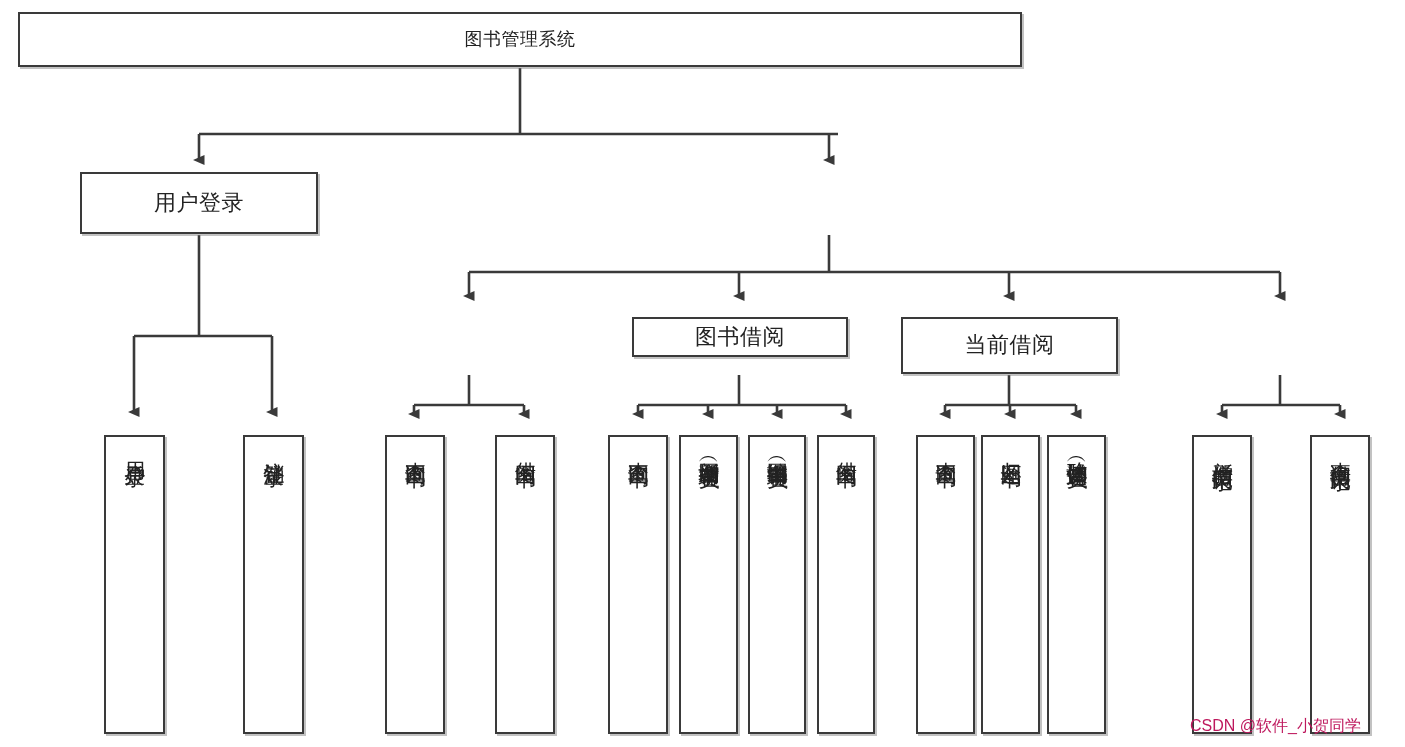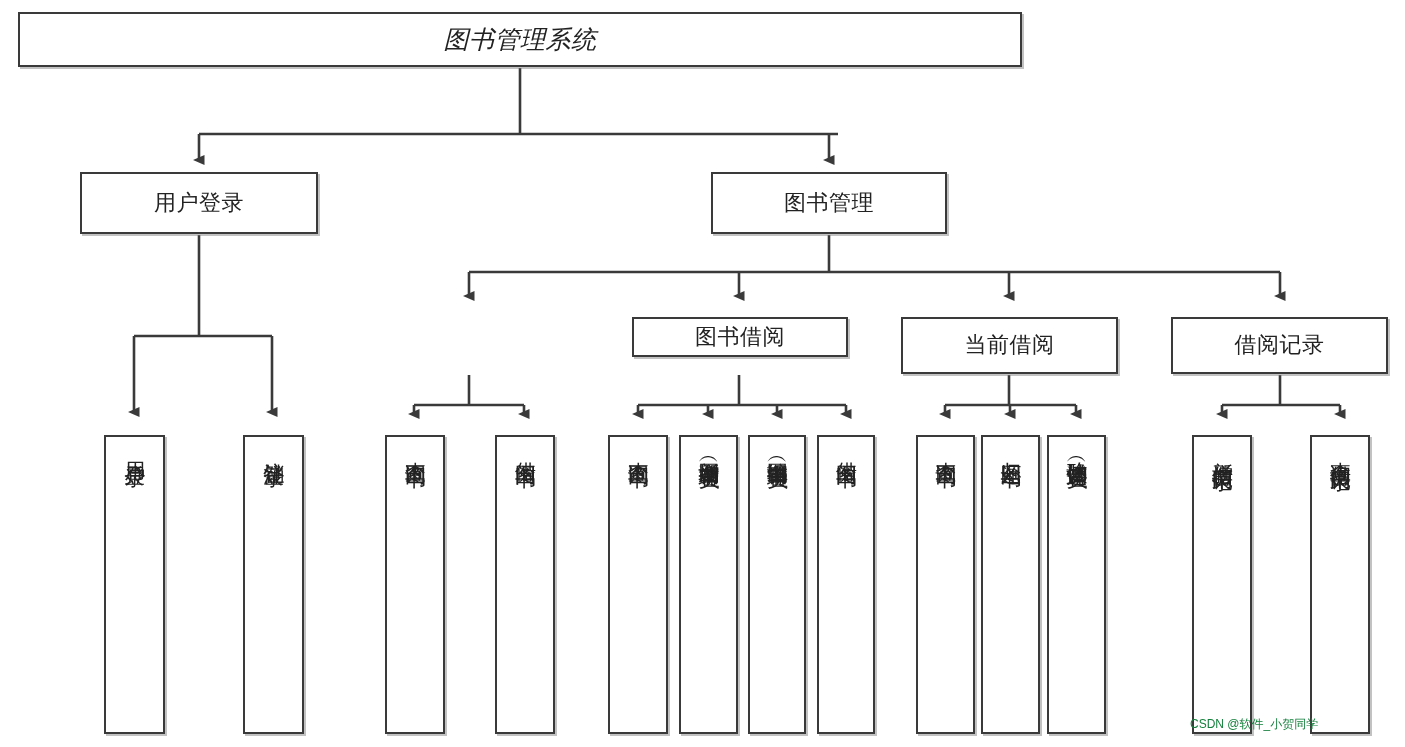--- a/index.html
+++ b/index.html
@@ -42,22 +42,21 @@
     text-align: center;
     letter-spacing: 0.5px;
   }
   
   .node.horiz .label {
     font-size: 22px;
     line-height: 1.1;
     white-space: nowrap;
   }
   .node.root .label {
-    font-size: 25px;
-    font-style: italic;
+    font-size: 18px;
   }
   
   .node.vert {
     align-items: flex-start;
     justify-content: center;
     padding-top: 8px;
   }
   .node.vert .label {
     writing-mode: vertical-rl;
     text-orientation: upright;
@@ -66,22 +65,22 @@
     letter-spacing: 2px;
     white-space: nowrap;
     max-height: 285px;
   }
   .node.vert.tall .label {
     max-height: 292px;
     letter-spacing: 1px;
   }
   .watermark {
     position: absolute;
-    font-size: 12px;
-    color: #15803d;
+    font-size: 16px;
+    color: #be185d;
     white-space: nowrap;
     z-index: 5;
     font-family: "Liberation Sans", "DejaVu Sans", sans-serif;
   }
 </style>
 </head>
 <body>
 
 <div id="canvas">
 
@@ -135,33 +134,27 @@
     </g>
   </svg>
 
   <div class="node horiz root" style="left:18px; top:12px; width:1004px; height:55px;">
     <span class="label">图书管理系统</span>
   </div>
 
   <div class="node horiz" style="left:80px; top:172px; width:238px; height:62px;">
     <span class="label">用户登录</span>
   </div>
-  <div class="node horiz" style="left:711px; top:172px; width:236px; height:62px;">
-    <span class="label">图书管理</span>
-  </div>
 
   <div class="node horiz" style="left:632px; top:317px; width:216px; height:40px;">
     <span class="label">图书借阅</span>
   </div>
   <div class="node horiz" style="left:901px; top:317px; width:217px; height:57px;">
     <span class="label">当前借阅</span>
   </div>
-  <div class="node horiz" style="left:1171px; top:317px; width:217px; height:57px;">
-    <span class="label">借阅记录</span>
-  </div>
 
   <div class="node vert" style="left:104px; top:435px; width:61px; height:299px;">
     <span class="label">用户登录</span>
   </div>
   <div class="node vert" style="left:243px; top:435px; width:61px; height:299px;">
     <span class="label">注销登录</span>
   </div>
 
   <div class="node vert" style="left:385px; top:435px; width:60px; height:299px;">
     <span class="label">查询图书</span>

